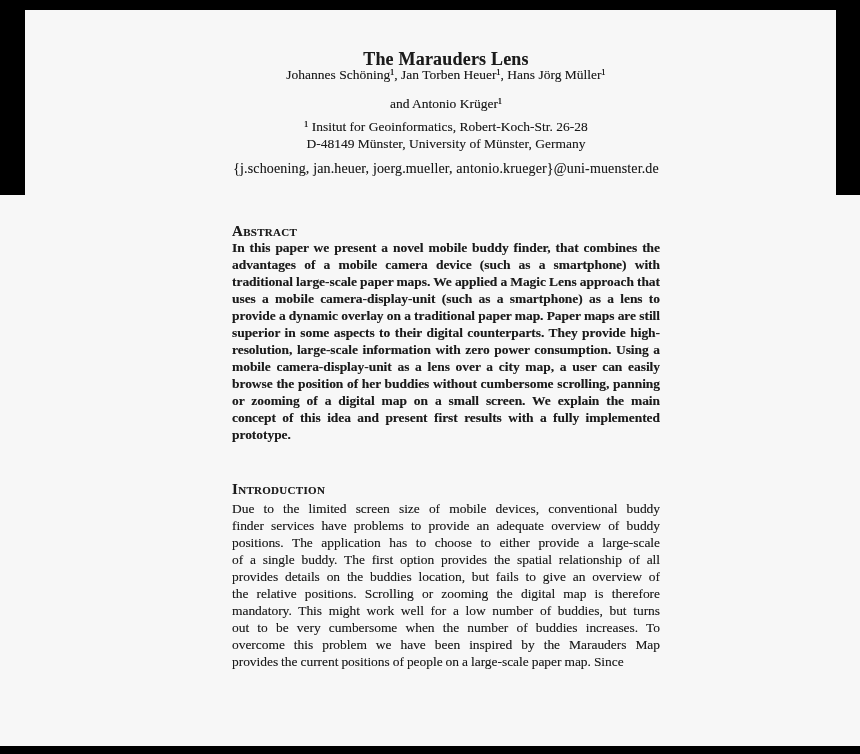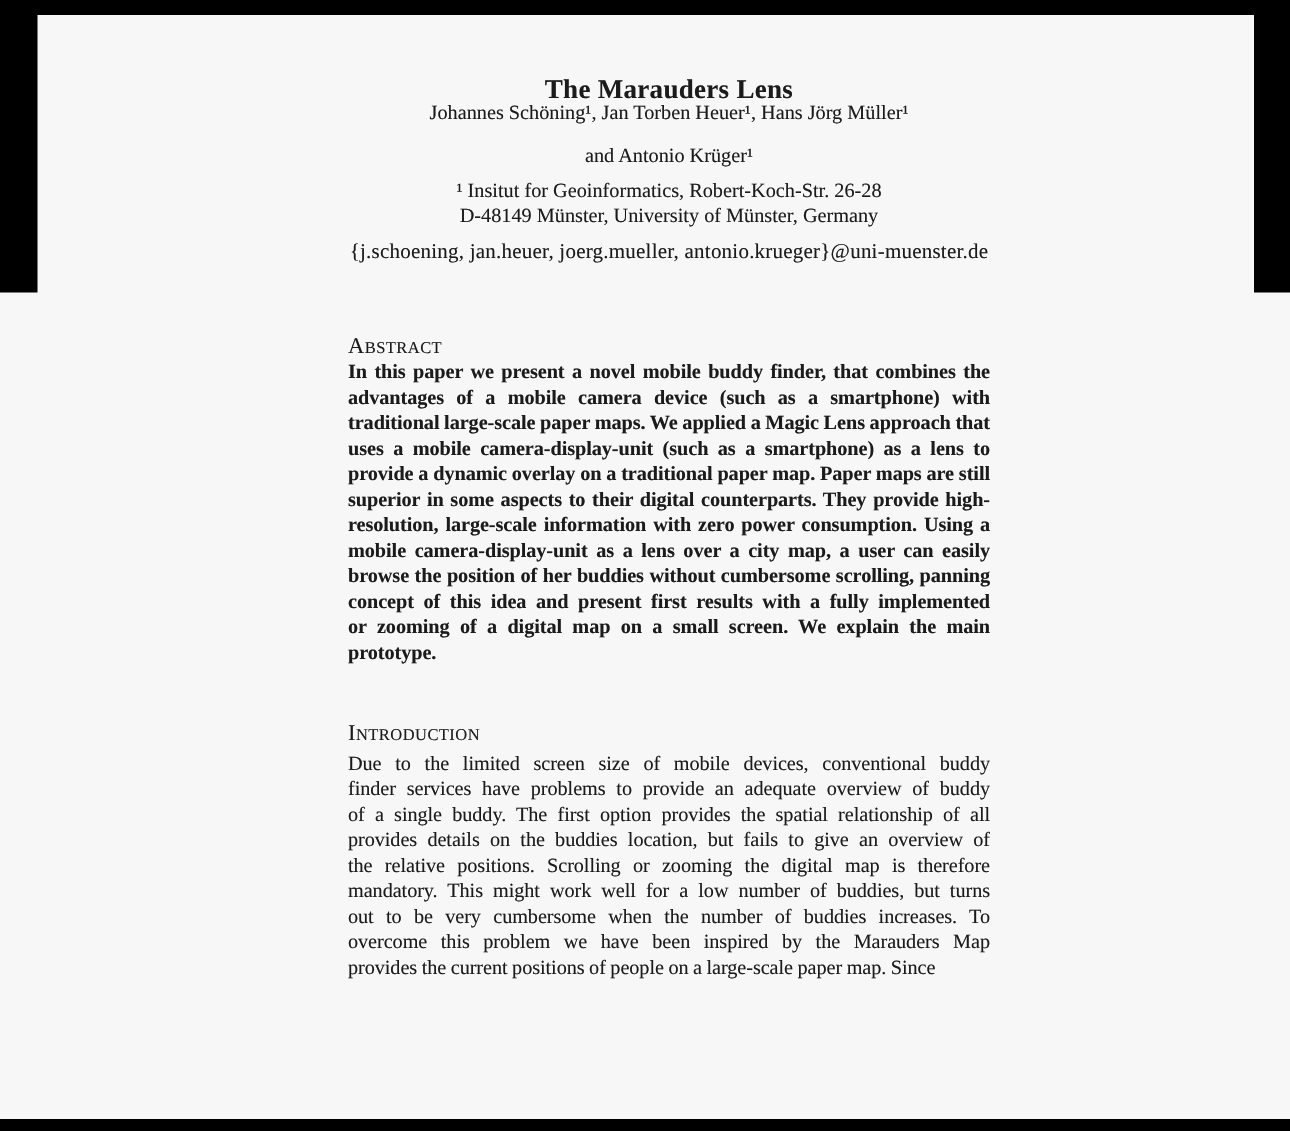--- a/index.html
+++ b/index.html
@@ -23,21 +23,21 @@
   .centered { position: absolute; left: 0; width: 860px; text-align: center; line-height: 1.12; }
   .title   { top: 37px;  font-size: 18px;   font-weight: bold; letter-spacing: 0.2px; }
   .authors { top: 67px;  font-size: 13.5px; }
   .authors2{ top: 96px;  font-size: 13.5px; }
   .affil1  { top: 119px; font-size: 13.5px; }
   .affil2  { top: 136px; font-size: 13.5px; }
   .email   { top: 161px; font-size: 14px; letter-spacing: 0.15px; }
 
   .col { position: absolute; left: 216px; width: 428px; }
   .sec-heading {
-    font-size: 15px; font-weight: normal;
+    font-size: 15px; font-weight: bold;
     font-variant: small-caps; letter-spacing: 0.3px;
     line-height: 1.05;
   }
   .heading-abstract { top: 212px; }
   .heading-intro    { top: 470px; }
   .para-abstract    { top: 239px; font-weight: bold; }
   .para-intro       { top: 500px; }
 
   .tline {
     font-size: 13.5px;
@@ -75,30 +75,31 @@
   <div class="col para-abstract">
       <div class="tline">In this paper we present a novel mobile buddy finder, that combines the</div>
       <div class="tline">advantages of a mobile camera device (such as a smartphone) with</div>
       <div class="tline">traditional large-scale paper maps. We applied a Magic Lens approach that</div>
       <div class="tline">uses a mobile camera-display-unit (such as a smartphone) as a lens to</div>
       <div class="tline">provide a dynamic overlay on a traditional paper map. Paper maps are still</div>
       <div class="tline">superior in some aspects to their digital counterparts. They provide high-</div>
       <div class="tline">resolution, large-scale information with zero power consumption. Using a</div>
       <div class="tline">mobile camera-display-unit as a lens over a city map, a user can easily</div>
       <div class="tline">browse the position of her buddies without cumbersome scrolling, panning</div>
+      <div class="tline">or zooming of a digital map on a small screen. We explain the main</div>
       <div class="tline">concept of this idea and present first results with a fully implemented</div>
-      <div class="tline">or zooming of a digital map on a small screen. We explain the main</div>
       <div class="tline tline-last">prototype.</div>
     </div>
 
   <h2 class="col sec-heading heading-intro">Introduction</h2>
 
   <div class="col para-intro">
       <div class="tline">Due to the limited screen size of mobile devices, conventional buddy</div>
       <div class="tline">finder services have problems to provide an adequate overview of buddy</div>
+      <div class="tline">positions. The application has to choose to either provide a large-scale</div>
       <div class="tline">of a single buddy. The first option provides the spatial relationship of all</div>
       <div class="tline">provides details on the buddies location, but fails to give an overview of</div>
       <div class="tline">the relative positions. Scrolling or zooming the digital map is therefore</div>
       <div class="tline">mandatory. This might work well for a low number of buddies, but turns</div>
       <div class="tline">out to be very cumbersome when the number of buddies increases. To</div>
       <div class="tline">overcome this problem we have been inspired by the Marauders Map</div>
       <div class="tline tline-last">provides the current positions of people on a large-scale paper map. Since</div>
     </div>
 
 </main>

